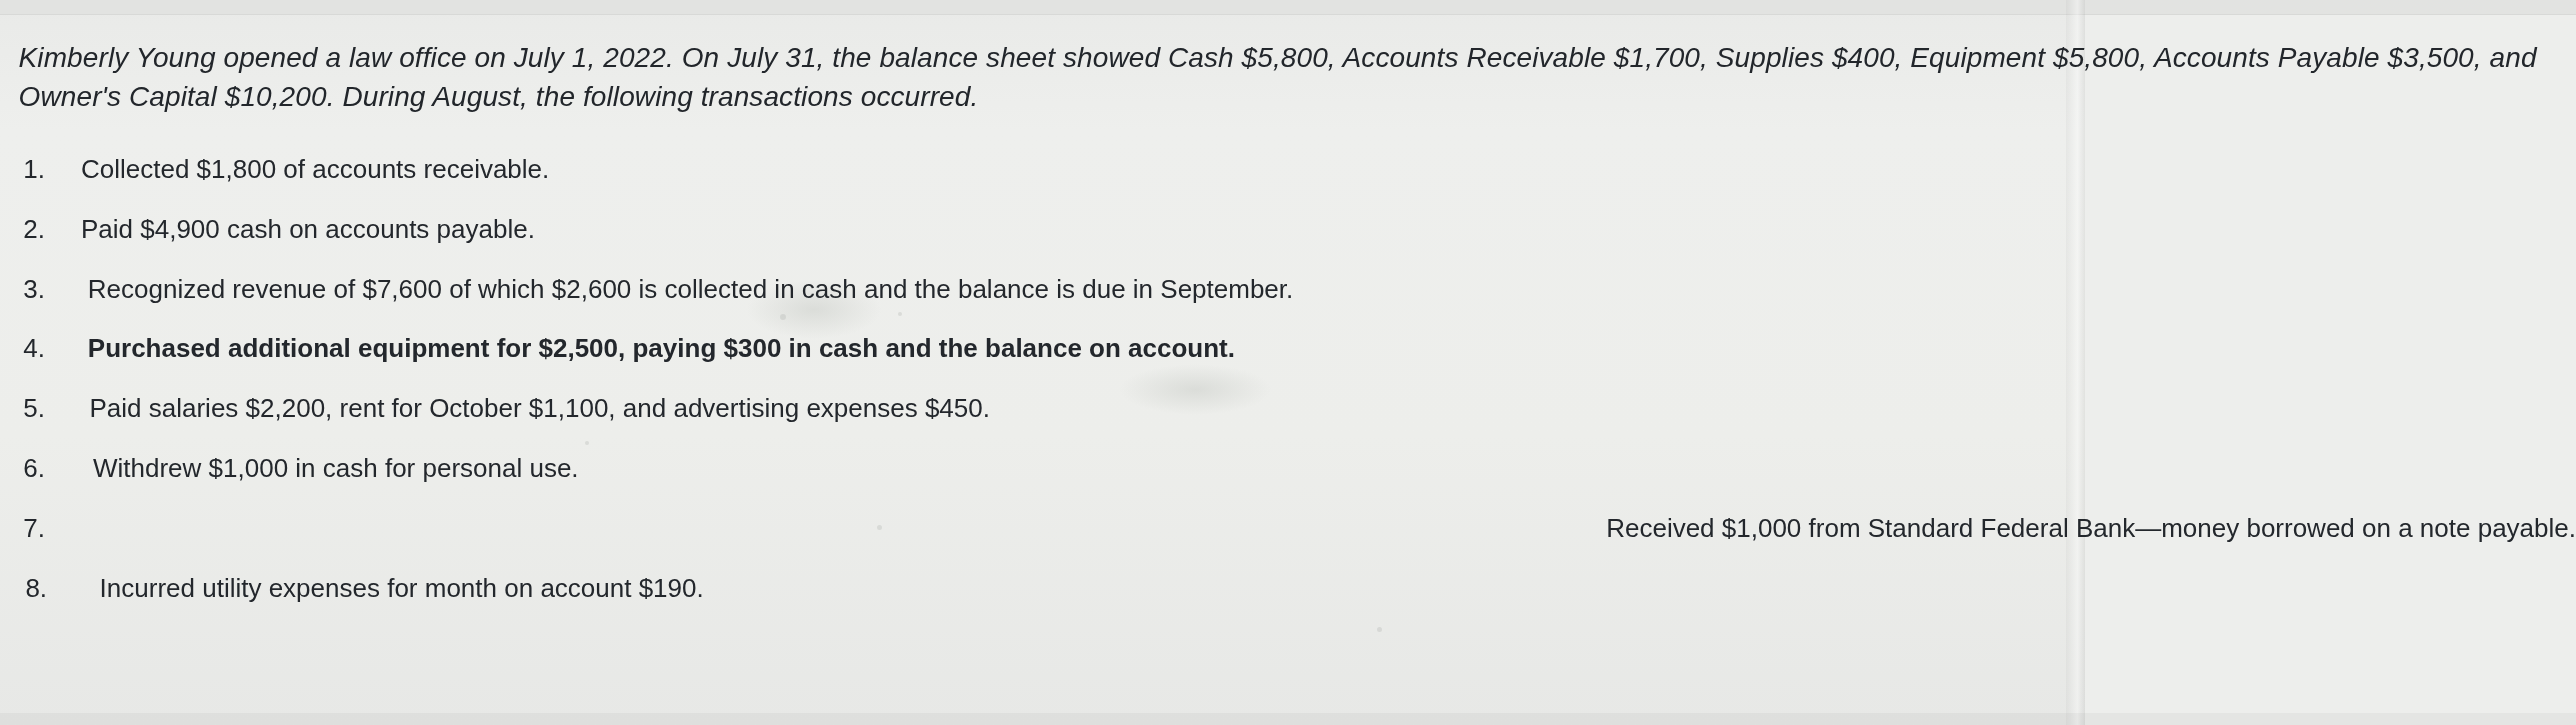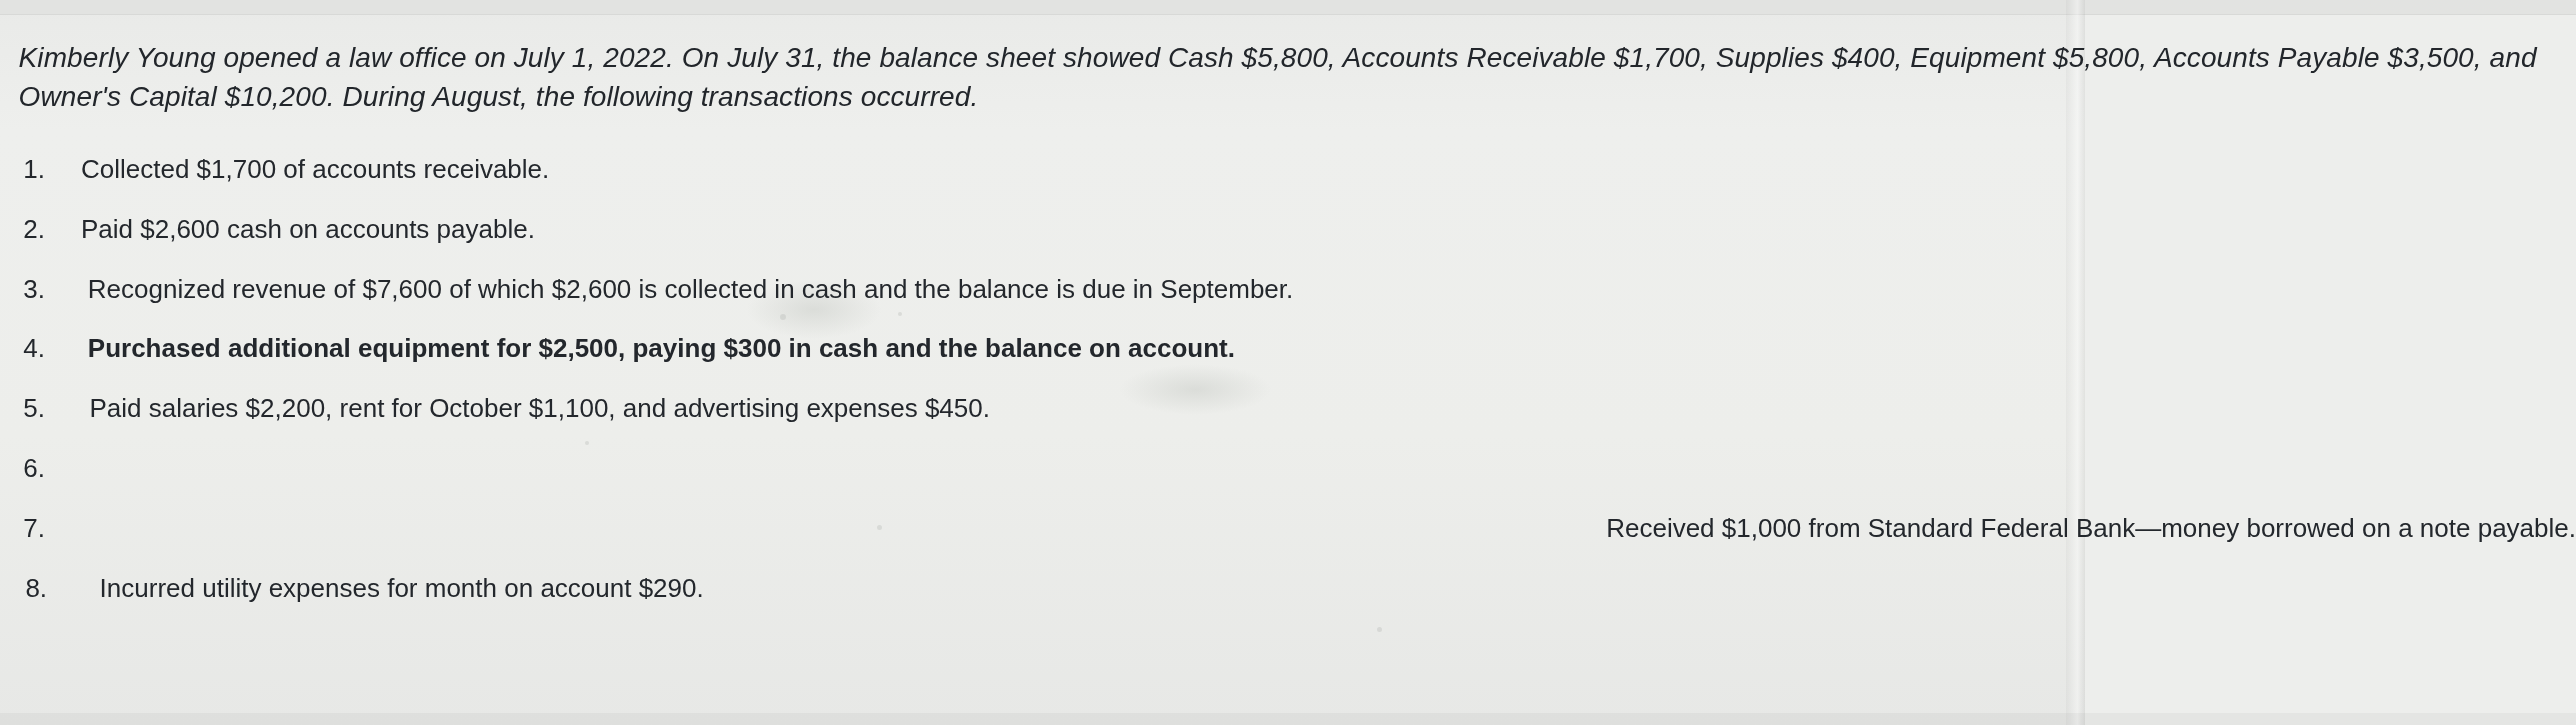--- a/index.html
+++ b/index.html
@@ -123,45 +123,46 @@
   <div class="speck" style="left:585px; top:441px; width:4.2px; height:4.2px;"></div>
   <div class="speck" style="left:877px; top:525px; width:5.1px; height:5.1px;"></div>
   <div class="speck" style="left:1377px; top:627px; width:5.1px; height:5.1px;"></div>
 
   <div class="content">
     <p class="intro">Kimberly Young opened a law office on July 1, 2022. On July 31, the balance sheet showed Cash $5,800, Accounts Receivable $1,700, Supplies $400, Equipment $5,800, Accounts Payable $3,500, and Owner's Capital $10,200. During August, the following transactions occurred.</p>
 
     <ol class="item-list">
       <li class="item">
         <span class="item-num">1.</span>
-        <span class="item-text">Collected $1,700 of accounts receivable.</span>
+        <span class="item-text">Collected $1,800 of accounts receivable.</span>
       </li>
       <li class="item">
         <span class="item-num">2.</span>
-        <span class="item-text">Paid $2,600 cash on accounts payable.</span>
+        <span class="item-text">Paid $4,900 cash on accounts payable.</span>
       </li>
       <li class="item">
         <span class="item-num">3.</span>
         <span class="item-text">Recognized revenue of $7,600 of which $2,600 is collected in cash and the balance is due in September.</span>
       </li>
       <li class="item">
         <span class="item-num">4.</span>
         <span class="item-text">Purchased additional equipment for $2,500, paying $300 in cash and the balance on account.</span>
       </li>
       <li class="item">
         <span class="item-num">5.</span>
         <span class="item-text">Paid salaries $2,200, rent for October $1,100, and advertising expenses $450.</span>
       </li>
       <li class="item">
         <span class="item-num">6.</span>
+        <span class="item-text">Withdrew $1,000 in cash for personal use.</span>
       </li>
       <li class="item">
         <span class="item-num">7.</span>
         <span class="item-text">Received $1,000 from Standard Federal Bank—money borrowed on a note payable.</span>
       </li>
       <li class="item">
         <span class="item-num">8.</span>
-        <span class="item-text">Incurred utility expenses for month on account $290.</span>
+        <span class="item-text">Incurred utility expenses for month on account $190.</span>
       </li>
     </ol>
   </div>
 </div>
 
 
 </body></html>

